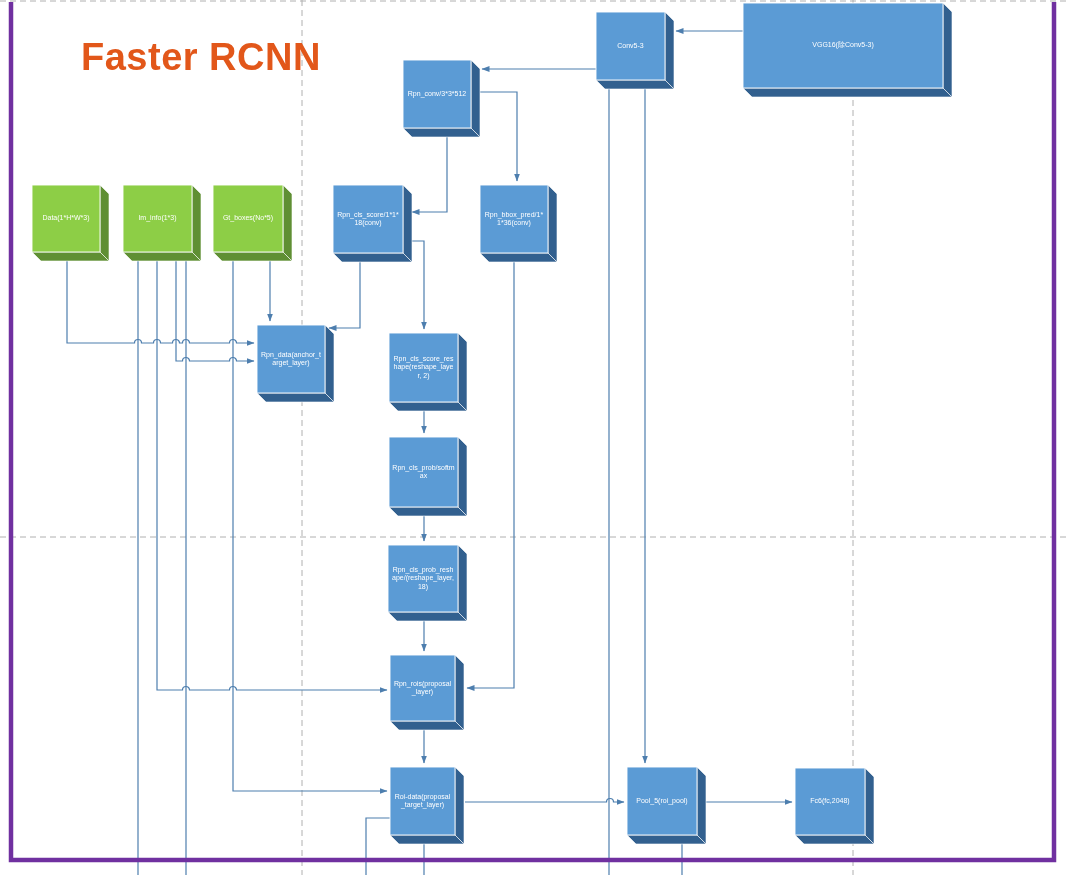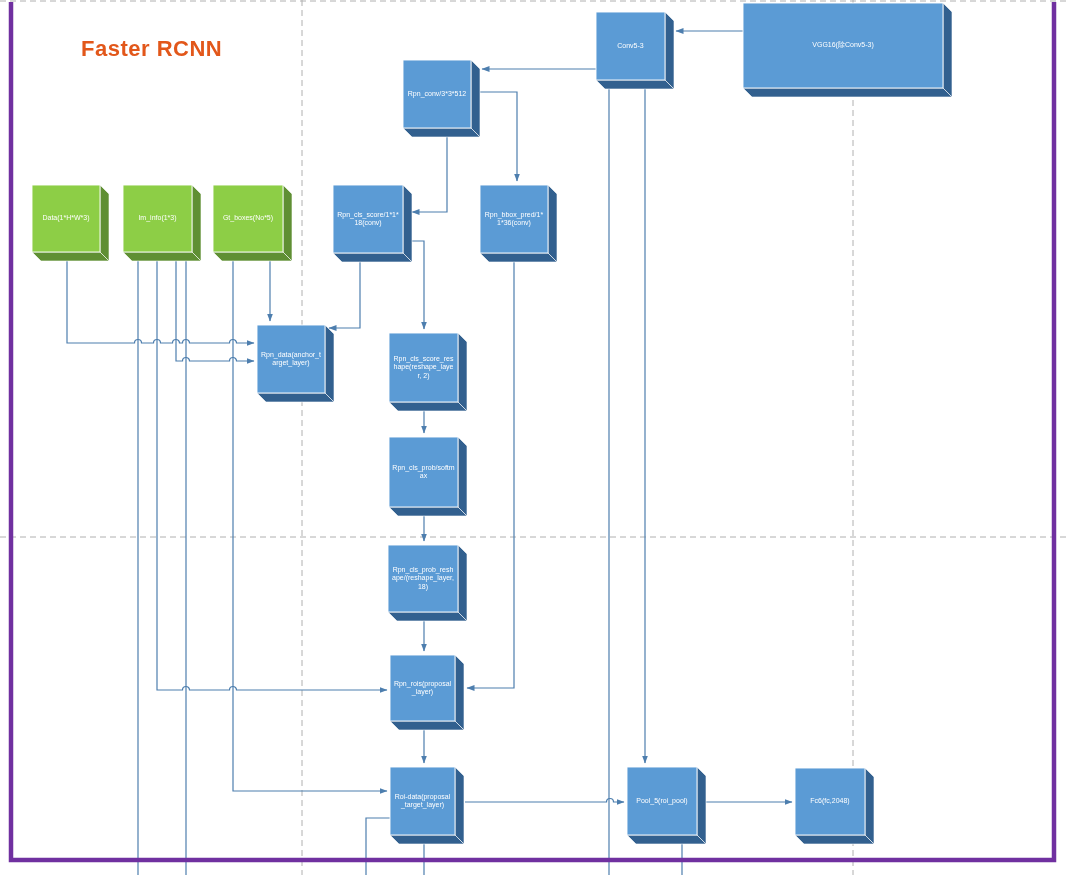--- a/index.html
+++ b/index.html
@@ -1,19 +1,19 @@
 <!DOCTYPE html>
 <html><head>
 <meta charset="utf-8">
 <style>
   html,body{margin:0;padding:0;background:#ffffff;}
   #canvas{position:relative;width:1066px;height:875px;background:#ffffff;overflow:hidden;
           font-family:"Liberation Sans",sans-serif;}
   #diagram-svg{position:absolute;left:0;top:0;}
-  #page-title{position:absolute;left:81px;top:36px;font-size:22px;font-weight:600;
+  #page-title{position:absolute;left:81px;top:36px;font-size:38px;font-weight:600;
               letter-spacing:0.5px;white-space:nowrap;}
   .node-label{position:absolute;display:flex;align-items:center;justify-content:center;
               text-align:center;color:#ffffff;font-size:7px;line-height:8.5px;
               word-break:break-all;padding:2px 3px;box-sizing:border-box;pointer-events:none;}
 </style>
 </head>
 <body>
 
 <div id="canvas">
   <svg id="diagram-svg" width="1066" height="875" viewBox="0 0 1066 875">

